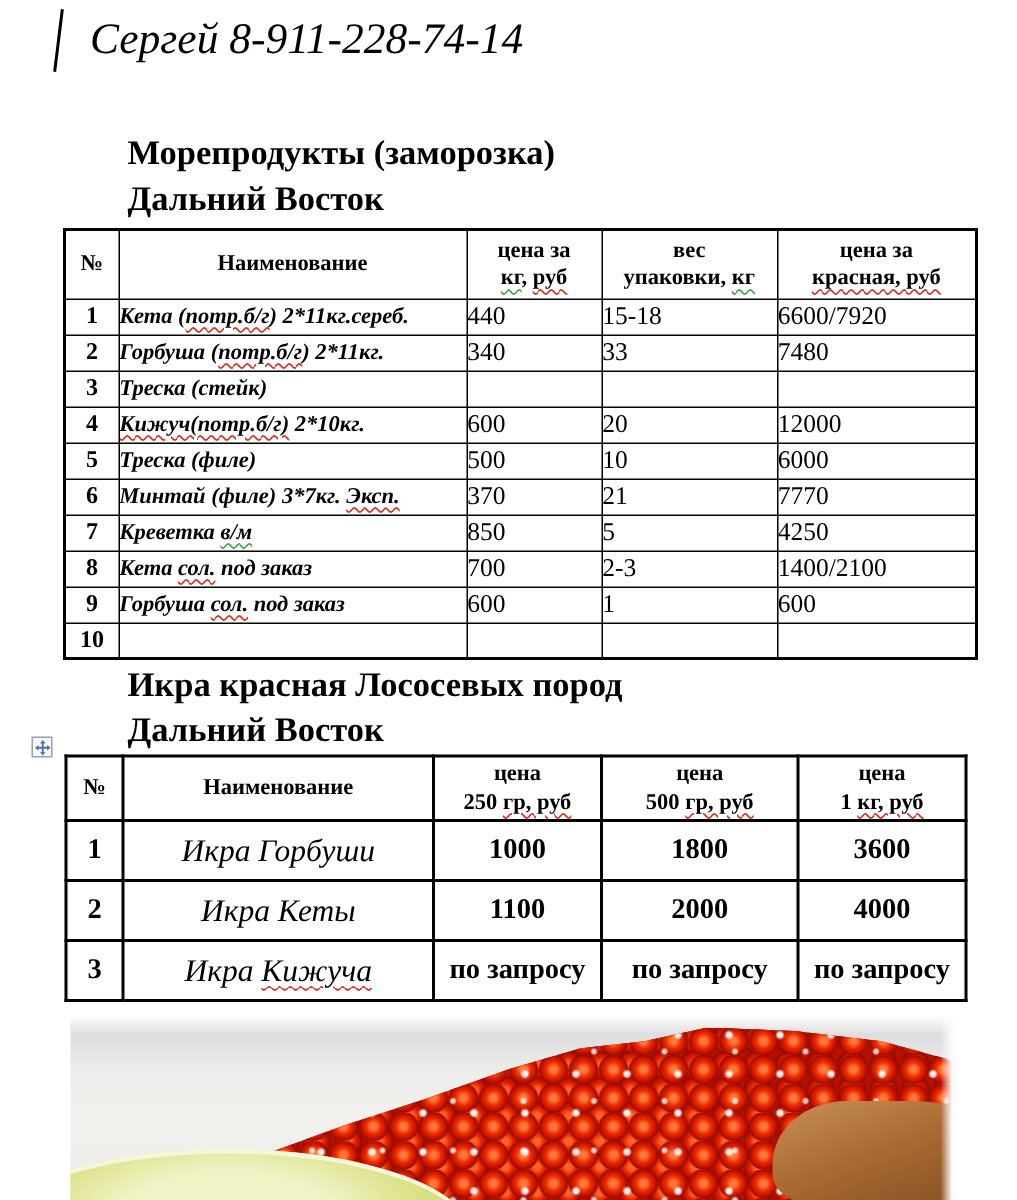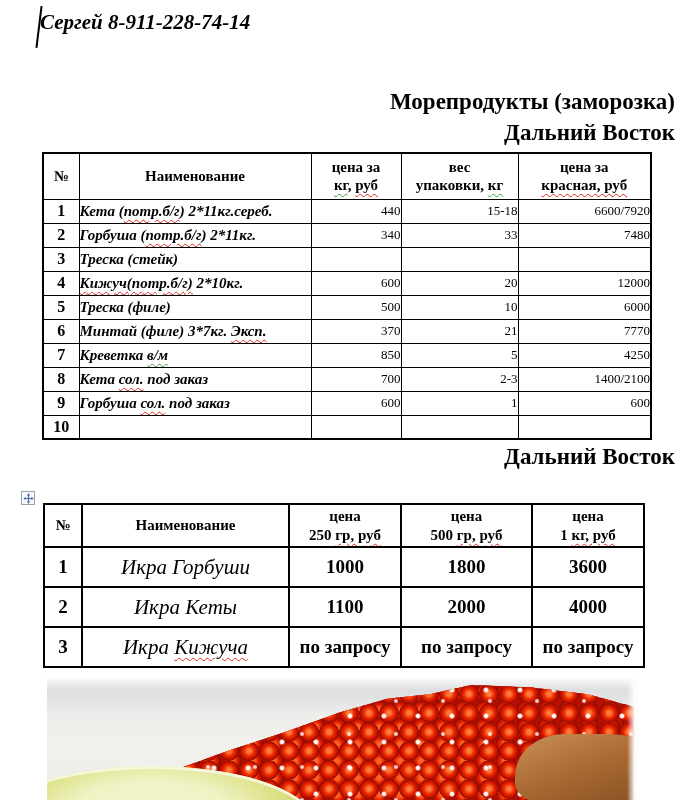--- a/index.html
+++ b/index.html
@@ -1,40 +1,40 @@
 <!DOCTYPE html>
 <html><head>
 <meta charset="utf-8">
 <style>
   html,body{margin:0;padding:0;}
   body{
     width:678px;height:800px;position:relative;background:#ffffff;
     font-family:"Liberation Serif", serif;color:#000;overflow:hidden;
   }
   
-  .contact{position:absolute;left:40px;top:10px;font-size:21px;font-weight:bold;font-style:italic;white-space:nowrap;}
+  .contact{position:absolute;left:40px;top:10px;font-size:29px;font-weight:normal;font-style:italic;white-space:nowrap;padding-left:20px;}
   .caret{position:absolute;left:-2px;top:-4px;width:2px;height:42px;background:#000;transform:rotate(7deg);}
   
-  .titles{position:absolute;left:85px;width:590px;text-align:right;font-weight:bold;font-size:23px;line-height:31px;}
+  .titles{position:absolute;left:85px;width:590px;text-align:left;font-weight:bold;font-size:23px;line-height:31px;}
   .titles1{top:86px;}
   .titles2{top:442px;line-height:30px;}
   
   table{border-collapse:collapse;table-layout:fixed;}
   #table1{position:absolute;left:42px;top:152px;width:608px;border:2px solid #000;}
   #table1 th,#table1 td{border:1px solid #000;padding:0;overflow:hidden;}
   #table1 thead tr{height:46px;}
   #table1 tbody tr{height:24px;}
   #table2{position:absolute;left:43px;top:503px;width:600px;border:2px solid #000;}
   #table2 th,#table2 td{border:2px solid #000;padding:0;overflow:hidden;}
   #table2 thead tr{height:43px;}
   #table2 tbody tr{height:40px;}
   th{font-weight:bold;font-size:15px;text-align:center;line-height:1.25;vertical-align:middle;}
   .cnum{font-weight:bold;font-size:16px;text-align:center;vertical-align:middle;}
   .cname{font-weight:bold;font-style:italic;font-size:15px;text-align:left;padding-left:6px;vertical-align:middle;white-space:nowrap;margin-top:23px;}
-  .cval{font-size:13px;text-align:right;vertical-align:middle;}
+  .cval{font-size:17px;text-align:left;vertical-align:middle;}
   .cnum2{font-weight:bold;font-size:19px;text-align:center;vertical-align:middle;}
   .cname2{font-style:italic;font-size:21px;text-align:center;padding-left:10px;vertical-align:middle;white-space:nowrap;}
   .cval2{font-weight:bold;font-size:19px;text-align:center;vertical-align:middle;}
   
   .sq-red{text-decoration:underline wavy #da291c 1px;text-underline-offset:3px;}
   .sq-green{text-decoration:underline wavy #3f9e46 1px;text-underline-offset:3px;}
   
   .handle{position:absolute;left:21px;top:491px;width:14px;height:14px;background:#f8f8f8;border:1px solid #9aa2ad;box-sizing:border-box;display:flex;align-items:center;justify-content:center;}
   .handle svg{width:11px;height:11px;display:block;}
   
@@ -169,20 +169,21 @@
         <td class="cnum">10</td>
         <td class="cname"></td>
         <td class="cval"></td>
         <td class="cval"></td>
         <td class="cval"></td>
       </tr>
     </tbody>
 </table>
 
 <div class="titles titles2">
+  <div>Икра красная Лососевых пород</div>
   <div>Дальний Восток</div>
 </div>
 
 <div class="handle">
   <svg viewBox="0 0 16 16">
     <path d="M8 0.5 L10.6 3.8 H8.9 V7.1 H12.2 V5.4 L15.5 8 L12.2 10.6 V8.9 H8.9 V12.2 H10.6 L8 15.5 L5.4 12.2 H7.1 V8.9 H3.8 V10.6 L0.5 8 L3.8 5.4 V7.1 H7.1 V3.8 H5.4 Z" fill="#4a6fb5"></path>
   </svg>
 </div>
 
 <table id="table2">

